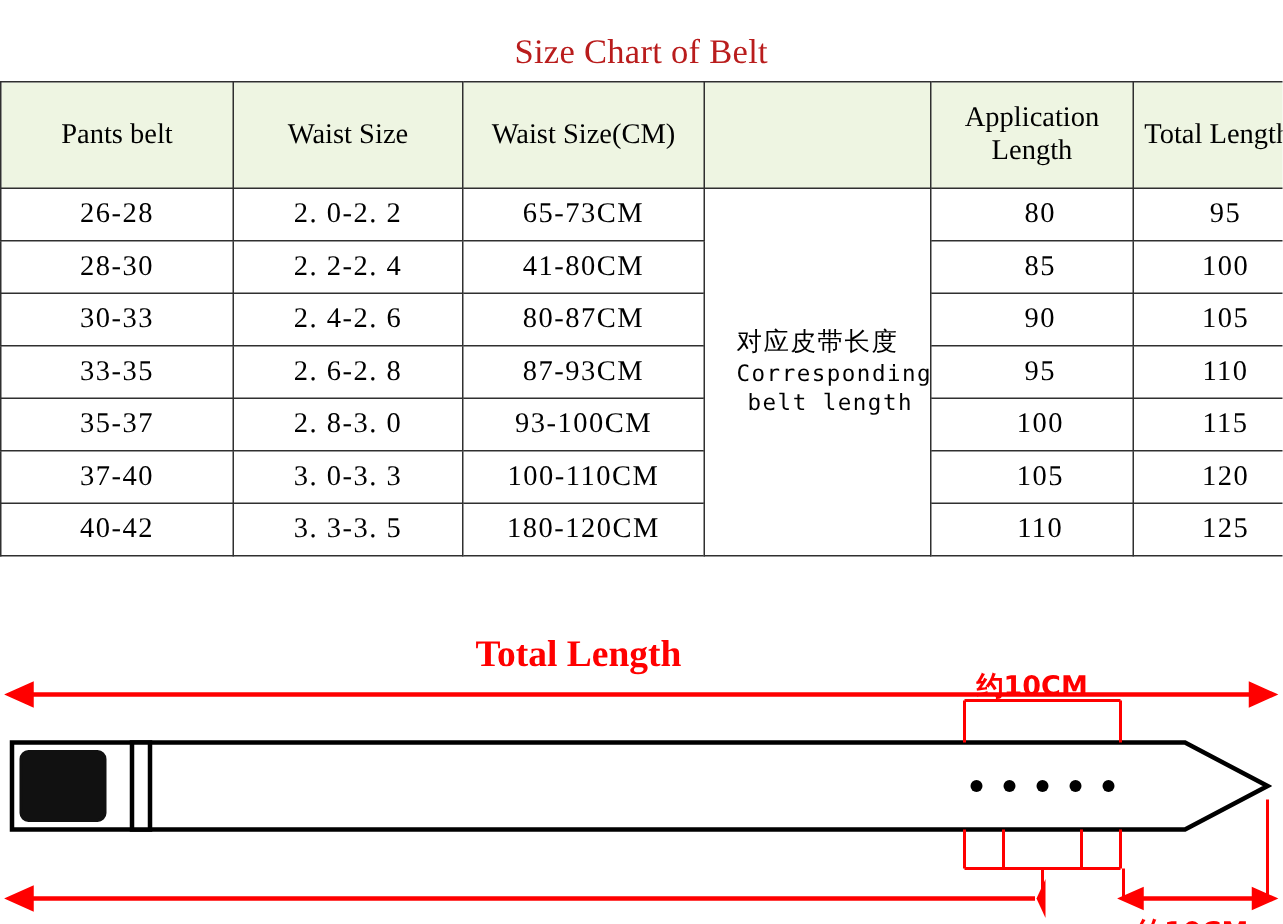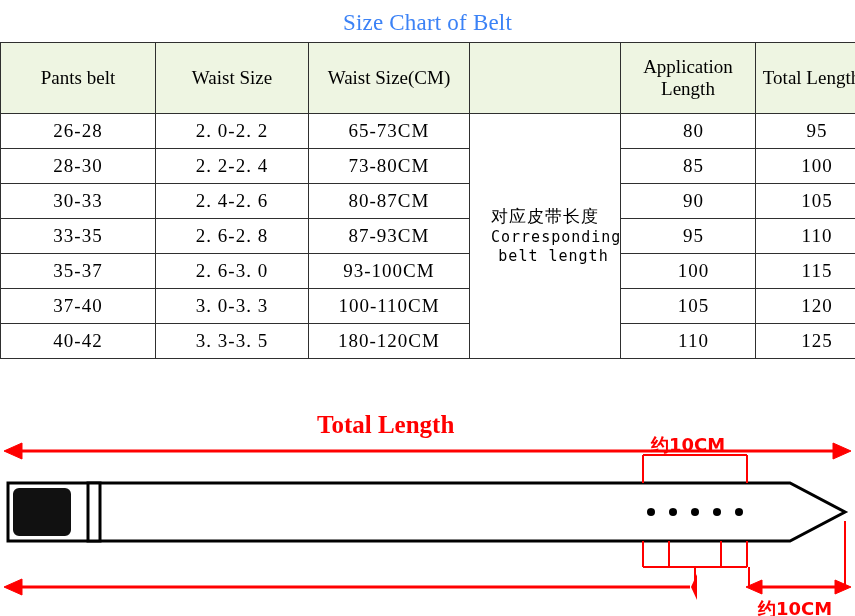--- a/index.html
+++ b/index.html
@@ -18,22 +18,22 @@
   #page {
     position: relative;
     width: 855px;
     height: 616px;
   }
   
   .chart-title {
     text-align: center;
     font-family: "Liberation Serif", serif;
     font-size: 23px;
-    color: #3b82f6;
-    padding-top: 10px;
+    color: #b91c1c;
+    padding-top: 22px;
     letter-spacing: 0.2px;
   }
   
   .size-table {
     border-collapse: collapse;
     width: 849px;
     margin: 6px auto 0 auto;
     table-layout: fixed;
   }
   .size-table th, .size-table td {
@@ -145,41 +145,41 @@
           <span class="zh">对应皮带长度</span>
           <span class="en">Corresponding</span>
           <span class="en">belt length</span>
         </td>
         <td class="num-cell">80</td>
         <td class="num-cell">95</td>
       </tr>
       <tr>
         <td>28-30</td>
         <td>2. 2-2. 4</td>
-        <td>73-80CM</td>
+        <td>41-80CM</td>
         <td class="num-cell">85</td>
         <td class="num-cell">100</td>
       </tr>
       <tr>
         <td>30-33</td>
         <td>2. 4-2. 6</td>
         <td>80-87CM</td>
         <td class="num-cell">90</td>
         <td class="num-cell">105</td>
       </tr>
       <tr>
         <td>33-35</td>
         <td>2. 6-2. 8</td>
         <td>87-93CM</td>
         <td class="num-cell">95</td>
         <td class="num-cell">110</td>
       </tr>
       <tr>
         <td>35-37</td>
-        <td>2. 6-3. 0</td>
+        <td>2. 8-3. 0</td>
         <td>93-100CM</td>
         <td class="num-cell">100</td>
         <td class="num-cell">115</td>
       </tr>
       <tr>
         <td>37-40</td>
         <td>3. 0-3. 3</td>
         <td>100-110CM</td>
         <td class="num-cell">105</td>
         <td class="num-cell">120</td>

